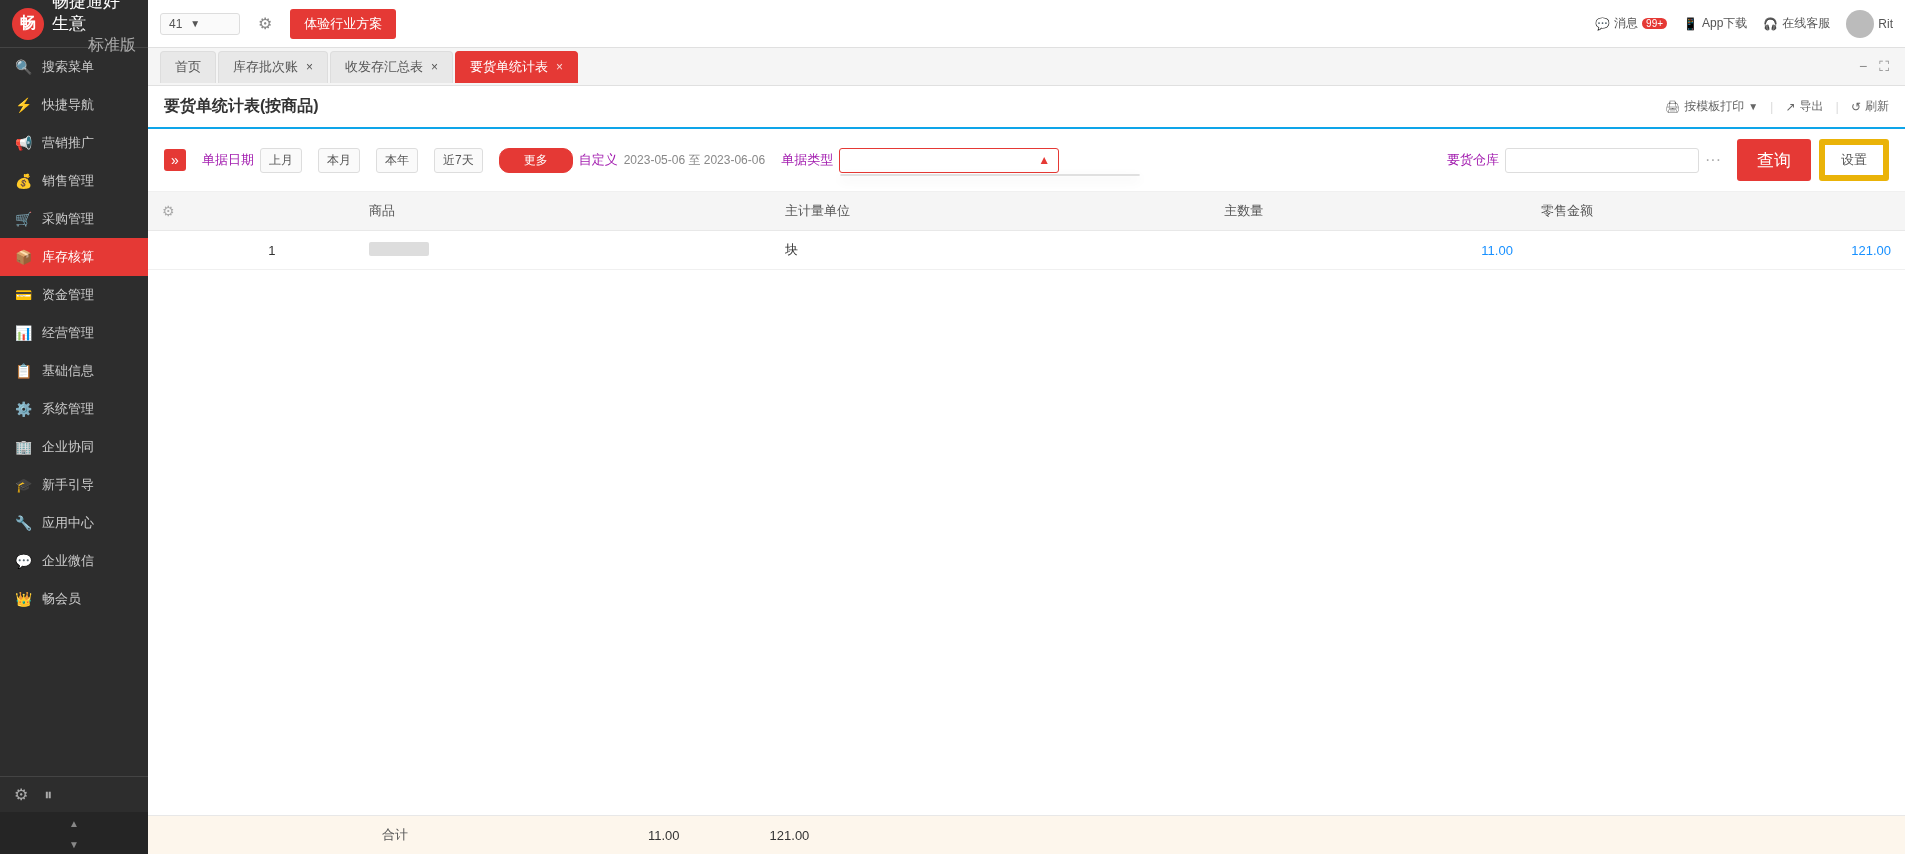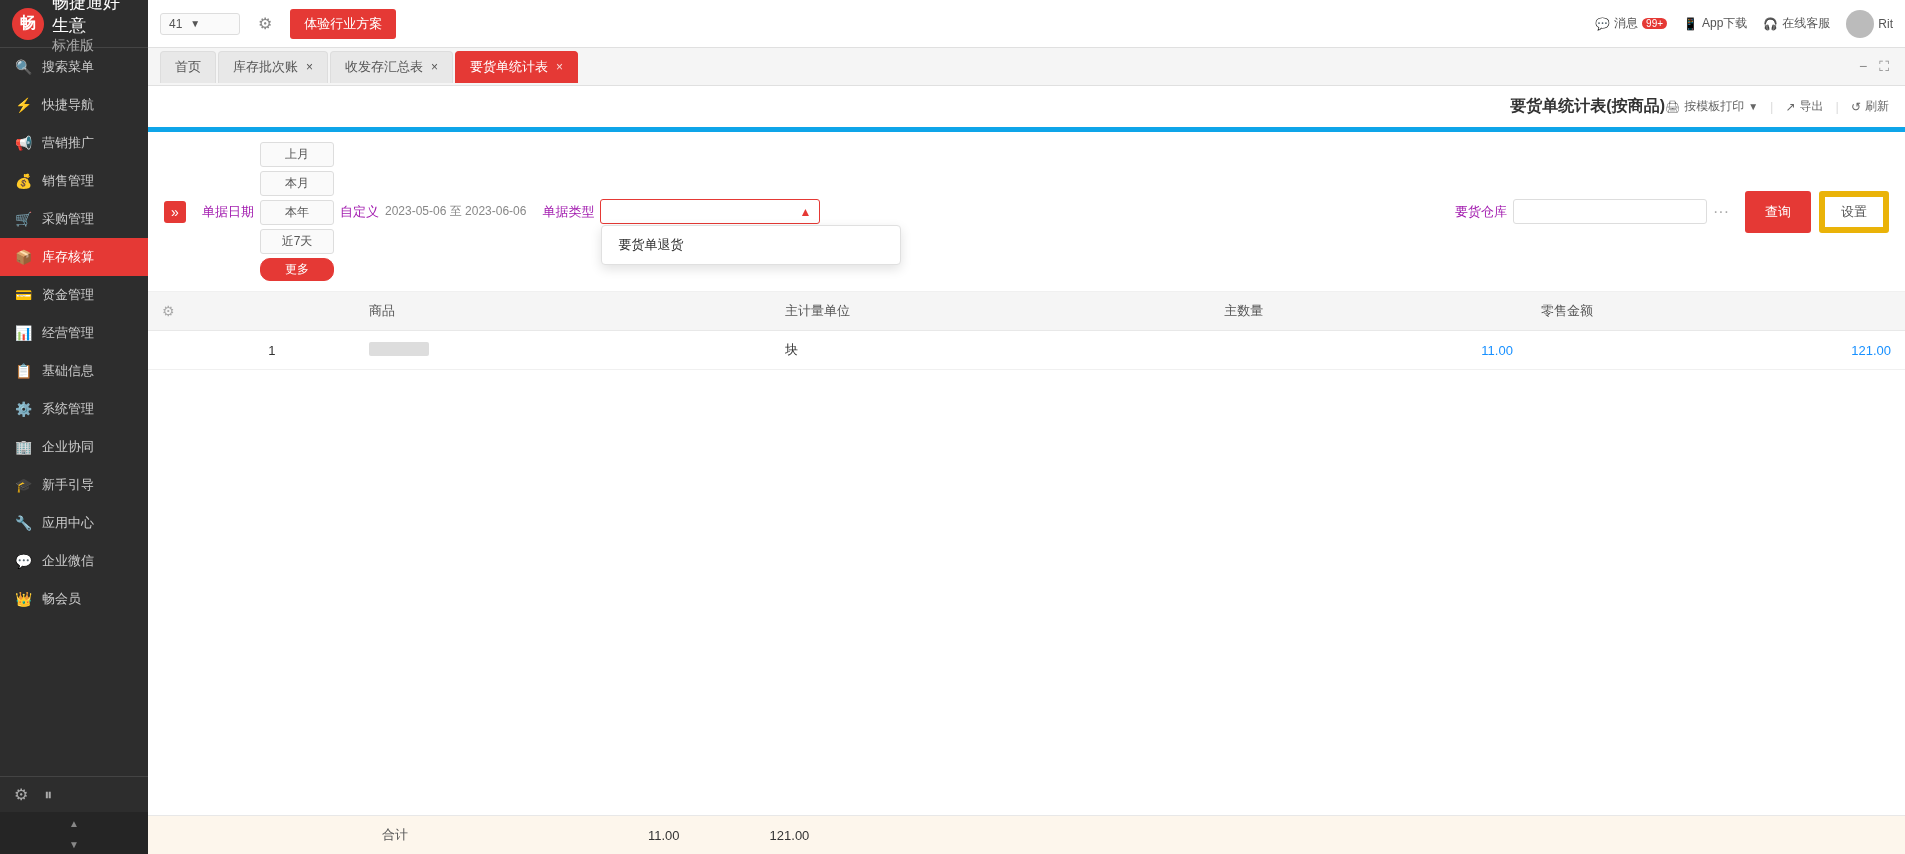--- a/index.html
+++ b/index.html
@@ -31,21 +31,21 @@
       display: flex;
       align-items: center;
       justify-content: center;
       color: white;
       font-weight: bold;
       font-size: 16px;
       margin-right: 8px;
       flex-shrink: 0;
     }
     .sidebar-logo-text { font-size: 17px; color: #fff; line-height: 1.3; }
-    .sidebar-logo-sub { font-size: 14px; color: #aaa; }
+    .sidebar-logo-sub { font-size: 16px; color: #aaa; text-align: right; }
     .sidebar-scroll { flex: 1; overflow-y: auto; overflow-x: hidden; }
     .sidebar-scroll::-webkit-scrollbar { width: 0; }
     .sidebar-item {
       display: flex;
       align-items: center;
       padding: 10px 14px;
       cursor: pointer;
       color: #ccc;
       font-size: 13px;
       transition: background 0.15s;
@@ -180,23 +180,23 @@
       overflow: hidden;
       background: #fff;
       display: flex;
       flex-direction: column;
     }
 
     
     .page-header {
       display: flex;
       align-items: center;
-      justify-content: flex-end;
+      justify-content: space-between;
       padding: 10px 16px;
-      border-bottom: 5px solid #0ea5e9;
+      border-bottom: 2px solid #0ea5e9;
       flex-shrink: 0;
     }
     .page-title { font-size: 16px; font-weight: bold; color: #333; }
     .page-header-actions { display: flex; align-items: center; gap: 12px; }
     .page-action-btn {
       display: flex;
       align-items: center;
       gap: 4px;
       font-size: 12px;
       color: #666;
@@ -226,21 +226,21 @@
       cursor: pointer;
       font-size: 14px;
       flex-shrink: 0;
     }
     .filter-group {
       display: flex;
       align-items: center;
       gap: 6px;
     }
     .filter-label { font-size: 13px; color: #a21caf; white-space: nowrap; }
-    .filter-date-btns { display: flex; gap: 4px; flex-direction: column; }
+    .filter-date-btns { display: flex; gap: 16px; }
     .filter-date-btn {
       padding: 3px 8px;
       border: 1px solid #ddd;
       border-radius: 3px;
       font-size: 12px;
       color: #555;
       cursor: pointer;
       background: #fafafa;
     }
     .filter-date-btn.more {
@@ -286,21 +286,21 @@
       color: #999;
     }
     .filter-more-btn { color: #aaa; cursor: pointer; font-size: 16px; }
     .filter-actions { display: flex; gap: 8px; }
     .btn-query {
       background: #e53935;
       color: #fff;
       border: none;
       border-radius: 3px;
       padding: 6px 20px;
-      font-size: 13px;
+      font-size: 17px;
       cursor: pointer;
     }
     .btn-settings {
       background: #fff;
       color: #555;
       border: 6px solid #eab308;
       border-radius: 3px;
       padding: 6px 16px;
       font-size: 13px;
       cursor: pointer;
@@ -562,23 +562,20 @@
         <span class="filter-date-range">2023-05-06 至 2023-06-06</span>
       </div>
 
       <div class="filter-select-group">
         <span class="filter-label">单据类型</span>
         <div class="filter-select">
           <span style="flex:1;min-width:180px;">&nbsp;</span>
           <span class="filter-select-arrow">▲</span>
 
           <div class="dropdown">
-            <div class="dropdown-item">
-              <span>要货单退货</span>
-            </div>
           </div>
         </div>
       </div>
 
       <div class="filter-warehouse-group">
         <span class="filter-label">要货仓库</span>
         <input class="filter-warehouse-input" type="text" style="">
         <span class="filter-more-btn">···</span>
       </div>
 

